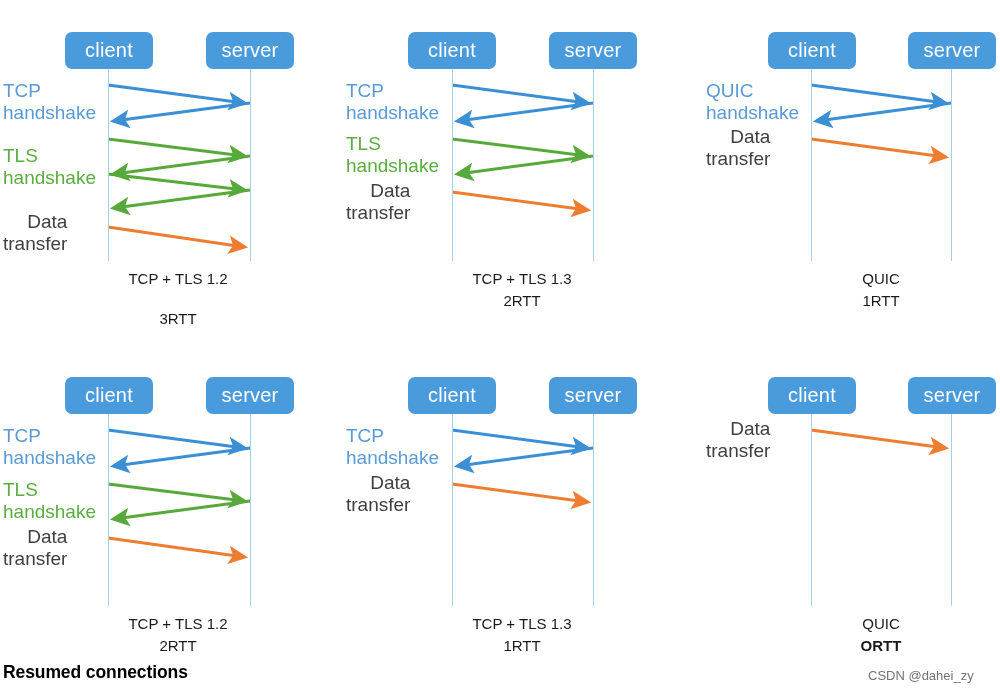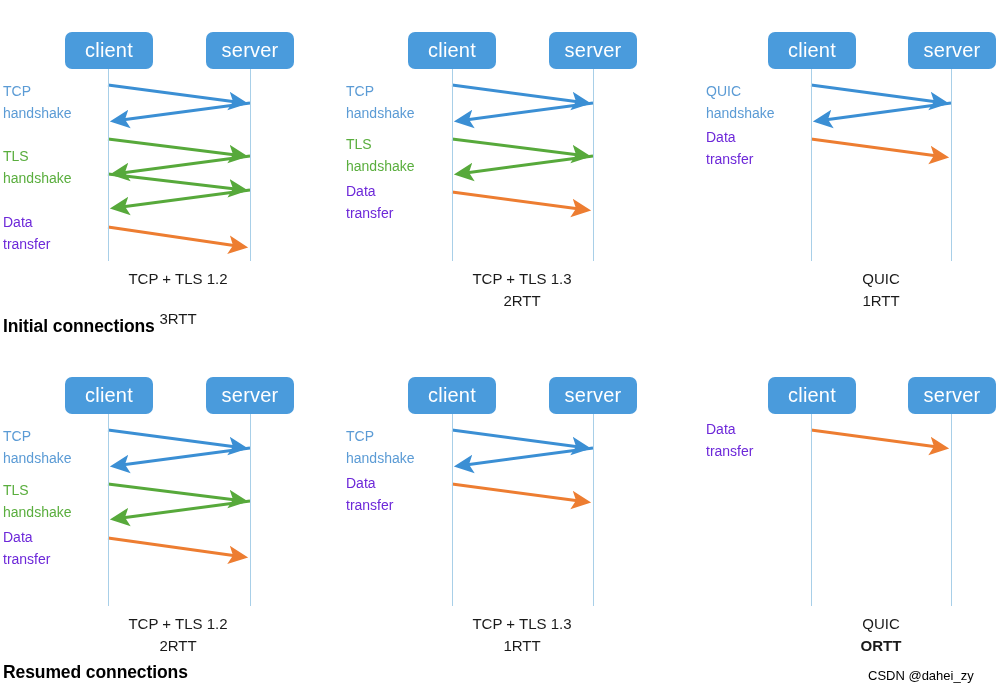--- a/index.html
+++ b/index.html
@@ -36,47 +36,47 @@
     letter-spacing: 0.2px;
     box-sizing: border-box;
   }
   .lifeline {
     position: absolute;
     width: 1px;
     background: #A8CFE8;
   }
   .side-label {
     position: absolute;
-    font-size: 14px;
+    font-size: 19px;
     line-height: 22px;
     white-space: pre-line;
   }
   .lbl-tcp  { color: #5B9BD5; }
   .lbl-tls  { color: #5AAE3E; }
-  .lbl-data { color: #6d28d9; }
+  .lbl-data { color: #404040; text-align: right; }
   .lbl-quic { color: #5B9BD5; }
   .caption {
     position: absolute;
     text-align: center;
     font-size: 15px;
     line-height: 22px;
     color: #1a1a1a;
     white-space: pre-line;
   }
   .section-title {
     position: absolute;
     font-size: 17.5px;
     font-weight: bold;
     color: #000000;
     letter-spacing: -0.1px;
   }
   .watermark {
     position: absolute;
     font-size: 13px;
-    color: #000000;
+    color: #737373;
   }
   svg.arrows {
     position: absolute;
     left: 0; top: 0;
     width: 1000px;
     height: 691px;
     pointer-events: none;
   }
 </style>
 </head>
@@ -185,21 +185,20 @@
 
     <div class="side-label lbl-quic" style="left:706px; top:80px;">QUIC
 handshake</div>
     <div class="side-label lbl-data" style="left:706px; top:126px;">Data
 transfer</div>
 
     <div class="caption" style="left:781px; top:268px; width:200px;">QUIC</div>
     <div class="caption" style="left:781px; top:290px; width:200px;">1RTT</div>
   </div>
 
-  <div class="section-title" style="left:3px; top:316px;">Initial connections</div>
 
   <div class="panel">
     <div class="actor-box" style="left:65px;  top:377px;">client</div>
     <div class="actor-box" style="left:206px; top:377px;">server</div>
     <div class="lifeline" style="left:108px; top:414px; height:192px;"></div>
     <div class="lifeline" style="left:250px; top:414px; height:192px;"></div>
 
     <div class="side-label lbl-tcp" style="left:3px; top:425px;">TCP
 handshake</div>
     <div class="side-label lbl-tls" style="left:3px; top:479px;">TLS

